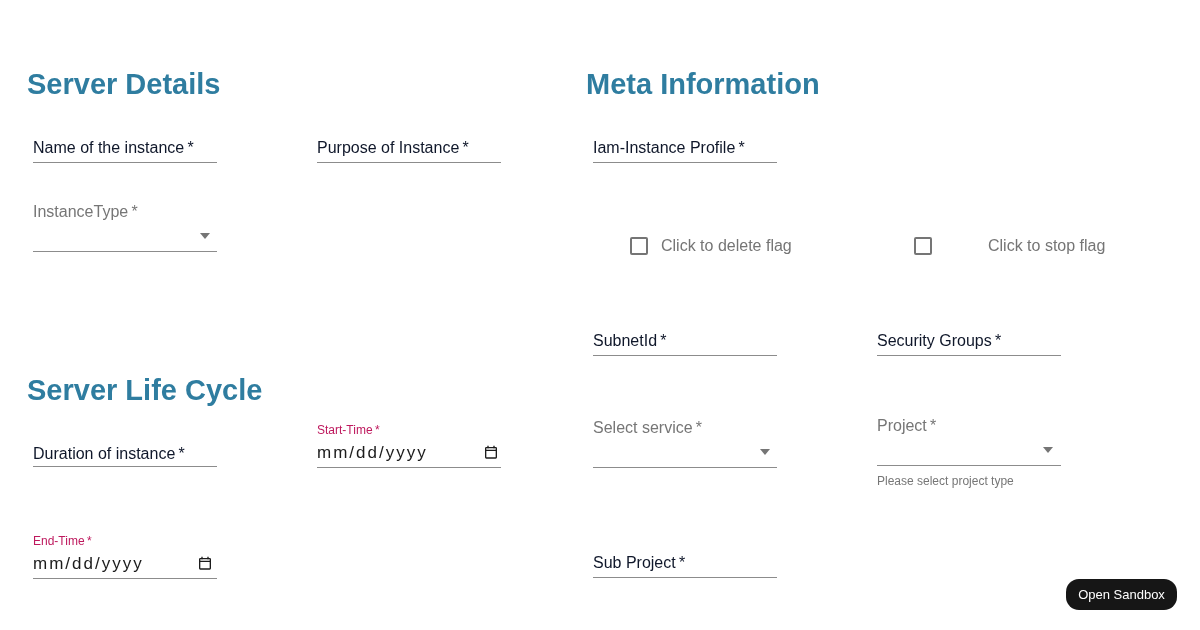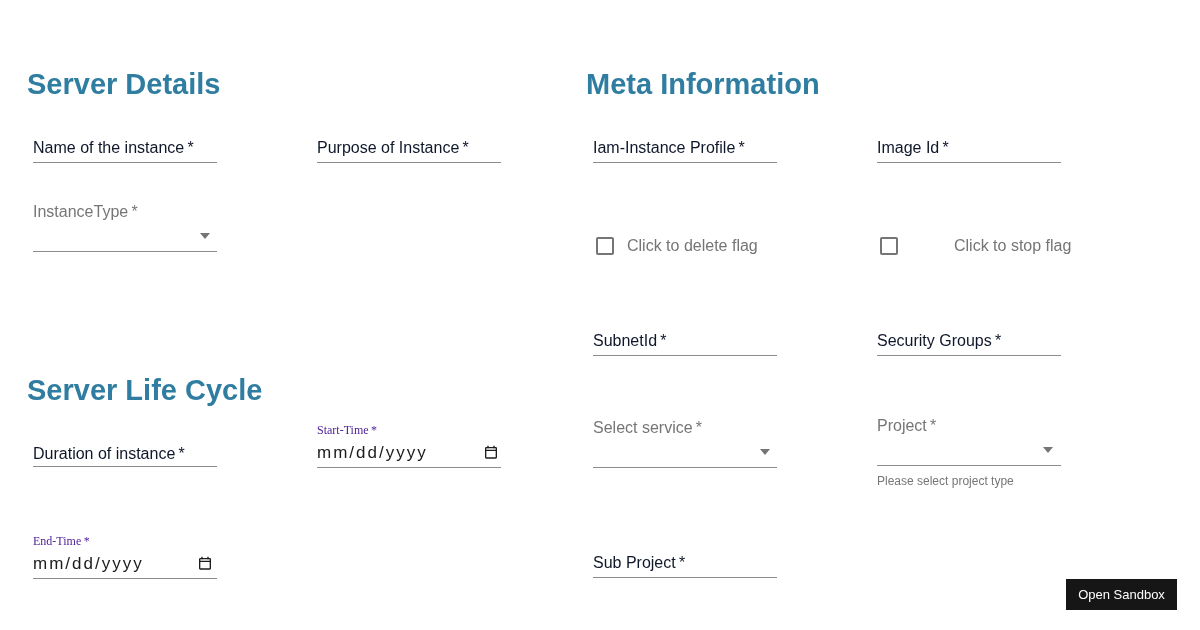--- a/index.html
+++ b/index.html
@@ -26,39 +26,39 @@
   .sfield .line{top:48px;}
   .arrow{
     position:absolute;right:7px;top:30px;width:0;height:0;
     border-left:5px solid transparent;border-right:5px solid transparent;
     border-top:6px solid #757575;
   }
   .helper{
     position:absolute;left:0;top:57px;font-size:12px;color:#767676;white-space:nowrap;
   }
   
-  .check{position:absolute;display:flex;align-items:flex-end;cursor:default;}
+  .check{position:absolute;display:flex;align-items:flex-end;cursor:default;margin-left:34px;}
   .cbox{
     width:18px;height:18px;border:2px solid #757575;border-radius:2px;
     background:#ffffff;flex:0 0 auto;box-sizing:border-box;
   }
   .check .clbl{margin-left:13px;font-size:16px;color:#757575;white-space:nowrap;}
   
   .dfield{position:absolute;width:184px;height:45px;}
-  .dfield .dlbl{display:block;font-size:12px;color:#4c1d95;line-height:14px;white-space:nowrap;font-family:Liberation Serif, serif;}
+  .dfield .dlbl{display:block;font-size:12px;color:#be185d;line-height:14px;white-space:nowrap;}
   .dfield .dval{
     position:absolute;left:0;top:20px;font-size:17px;color:#1c1c1c;
     letter-spacing:2px;white-space:nowrap;
   }
   .dfield .line{top:44px;}
   .calicon{position:absolute;top:21px;width:16px;height:16px;}
   
   .sandbox-btn{
     position:absolute;left:1066px;top:579px;width:111px;height:31px;
-    background:#161616;color:#ffffff;border:none;border-radius:0;
+    background:#161616;color:#ffffff;border:none;border-radius:13px;
     font-family:"Liberation Sans",sans-serif;font-size:13px;
     display:flex;align-items:center;justify-content:center;white-space:nowrap;
   }
 </style>
 </head>
 <body>
 
 <div id="canvas">
 
   <h1 class="heading" style="left:27px;top:48px;">Server Details</h1>
@@ -75,24 +75,20 @@
   </div>
 
   <div class="sfield" style="left:33px;top:203px;">
     <span class="lbl">InstanceType *</span>
     <i class="arrow"></i>
     <i class="line"></i>
   </div>
 
   <div class="tfield" style="left:593px;top:139px;">
     <span class="lbl">Iam-Instance Profile *</span>
-    <i class="line"></i>
-  </div>
-  <div class="tfield" style="left:877px;top:139px;">
-    <span class="lbl">Image Id *</span>
     <i class="line"></i>
   </div>
 
   <div class="check" style="left:596px;top:237px;">
     <span class="cbox"></span>
     <span class="clbl">Click to delete flag</span>
   </div>
   <div class="check" style="left:880px;top:237px;gap:43px;">
     <span class="cbox"></span>
     <span class="clbl">Click to stop flag</span>

